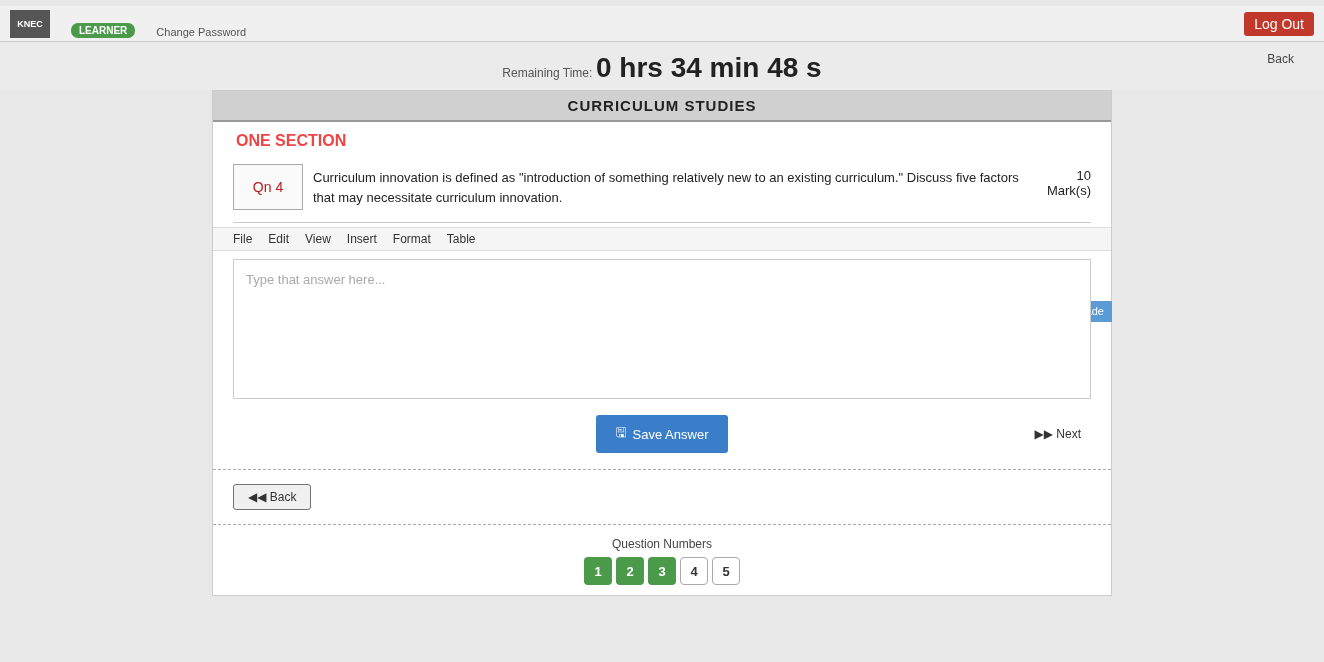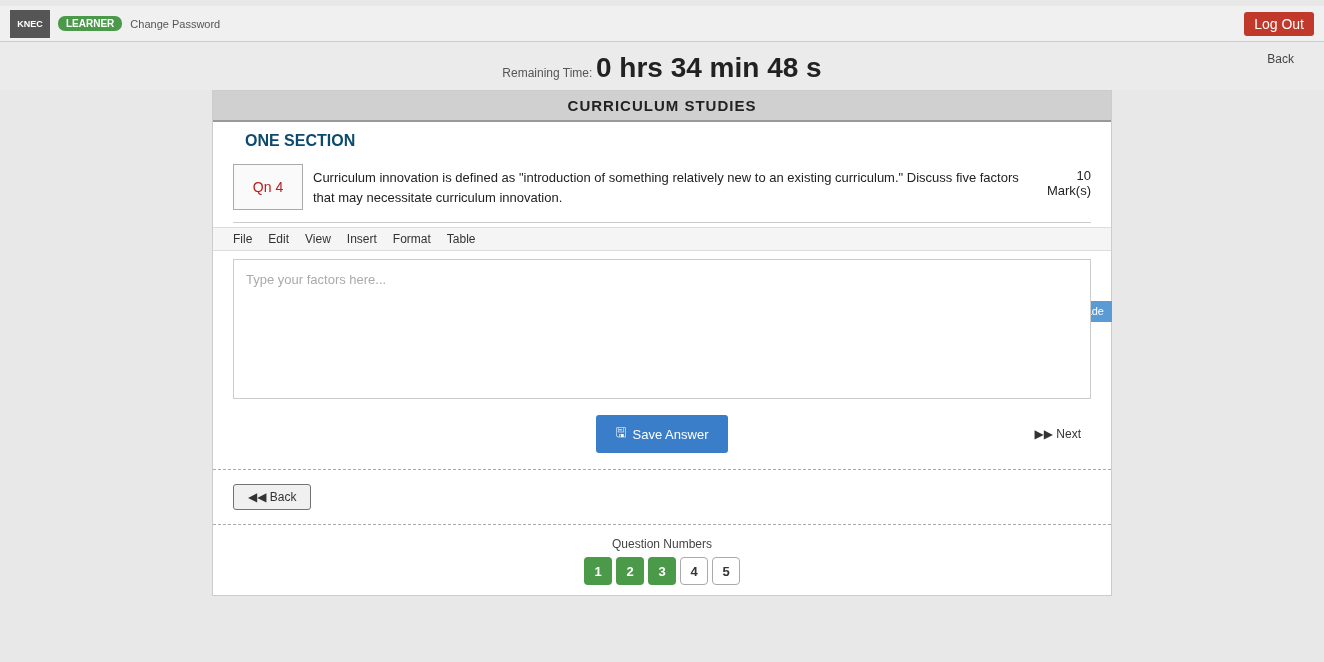--- a/index.html
+++ b/index.html
@@ -15,22 +15,22 @@
       background: #f0f0f0;
       display: flex;
       align-items: center;
       justify-content: space-between;
       padding: 4px 10px;
       border-bottom: 1px solid #ccc;
       height: 36px;
     }
     .top-bar-left {
       display: flex;
-      align-items: center;
-      gap: 8px;
+      align-items: flex-end;
+      gap: 21px;
     }
     .logo-box {
       width: 40px;
       height: 28px;
       background: #555;
       display: flex;
       align-items: center;
       justify-content: center;
       color: #fff;
       font-size: 9px;
@@ -102,24 +102,24 @@
     }
     .title-bar span {
       font-size: 15px;
       font-weight: bold;
       color: #222;
       letter-spacing: 1px;
     }
 
     
     .section-heading {
-      padding: 10px 20px 6px 32px;
+      padding: 10px 20px 6px 23px;
       font-size: 16px;
       font-weight: bold;
-      color: #0c4a6e;
+      color: #ef4444;
     }
 
     
     .question-row {
       display: flex;
       align-items: flex-start;
       padding: 8px 20px;
       gap: 10px;
     }
     .qn-box {
@@ -338,21 +338,21 @@
       <div class="editor-toolbar">
         <span>File</span>
         <span>Edit</span>
         <span>View</span>
         <span>Insert</span>
         <span>Format</span>
         <span>Table</span>
       </div>
 
       <div class="answer-area" contenteditable="true" style="">
-        <span style="color:#aaa;">Type your factors here...</span>
+        <span style="color:#aaa;">Type that answer here...</span>
       </div>
 
       <div class="save-row">
         <button class="save-answer-btn">
           <span>🖫</span>
           <span>Save Answer</span>
         </button>
         <span class="next-link">▶▶ Next</span>
       </div>
 

